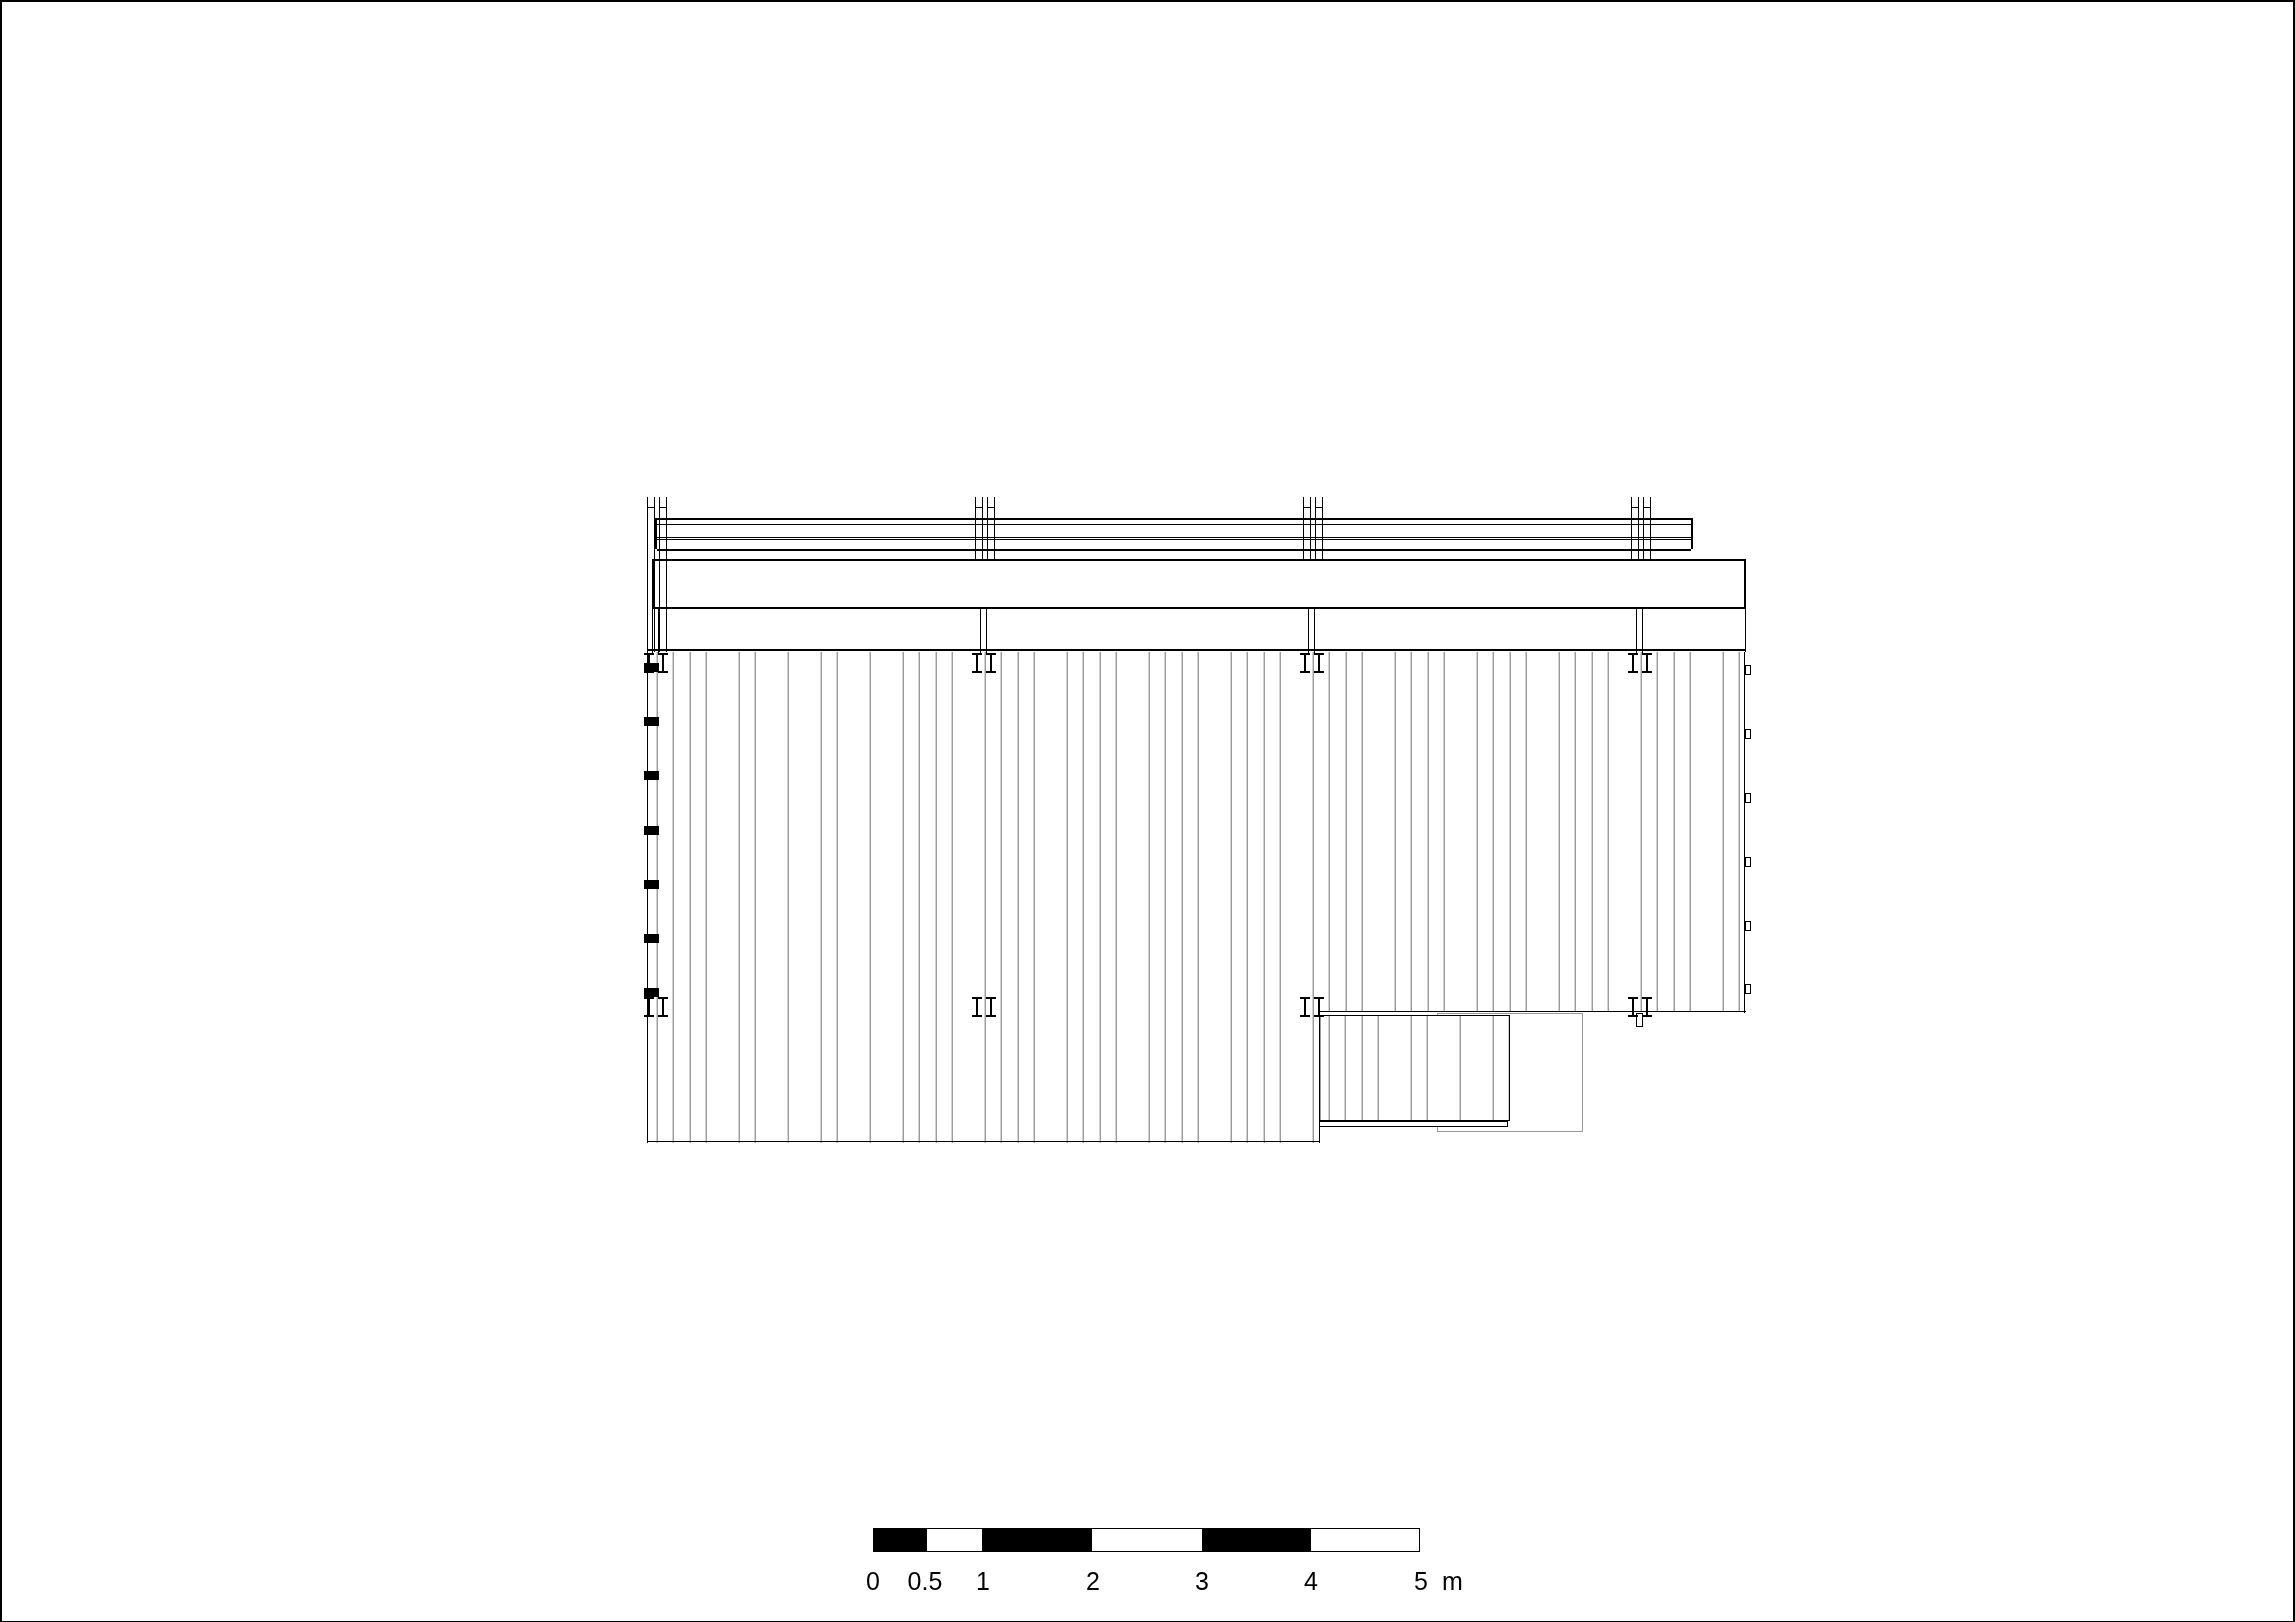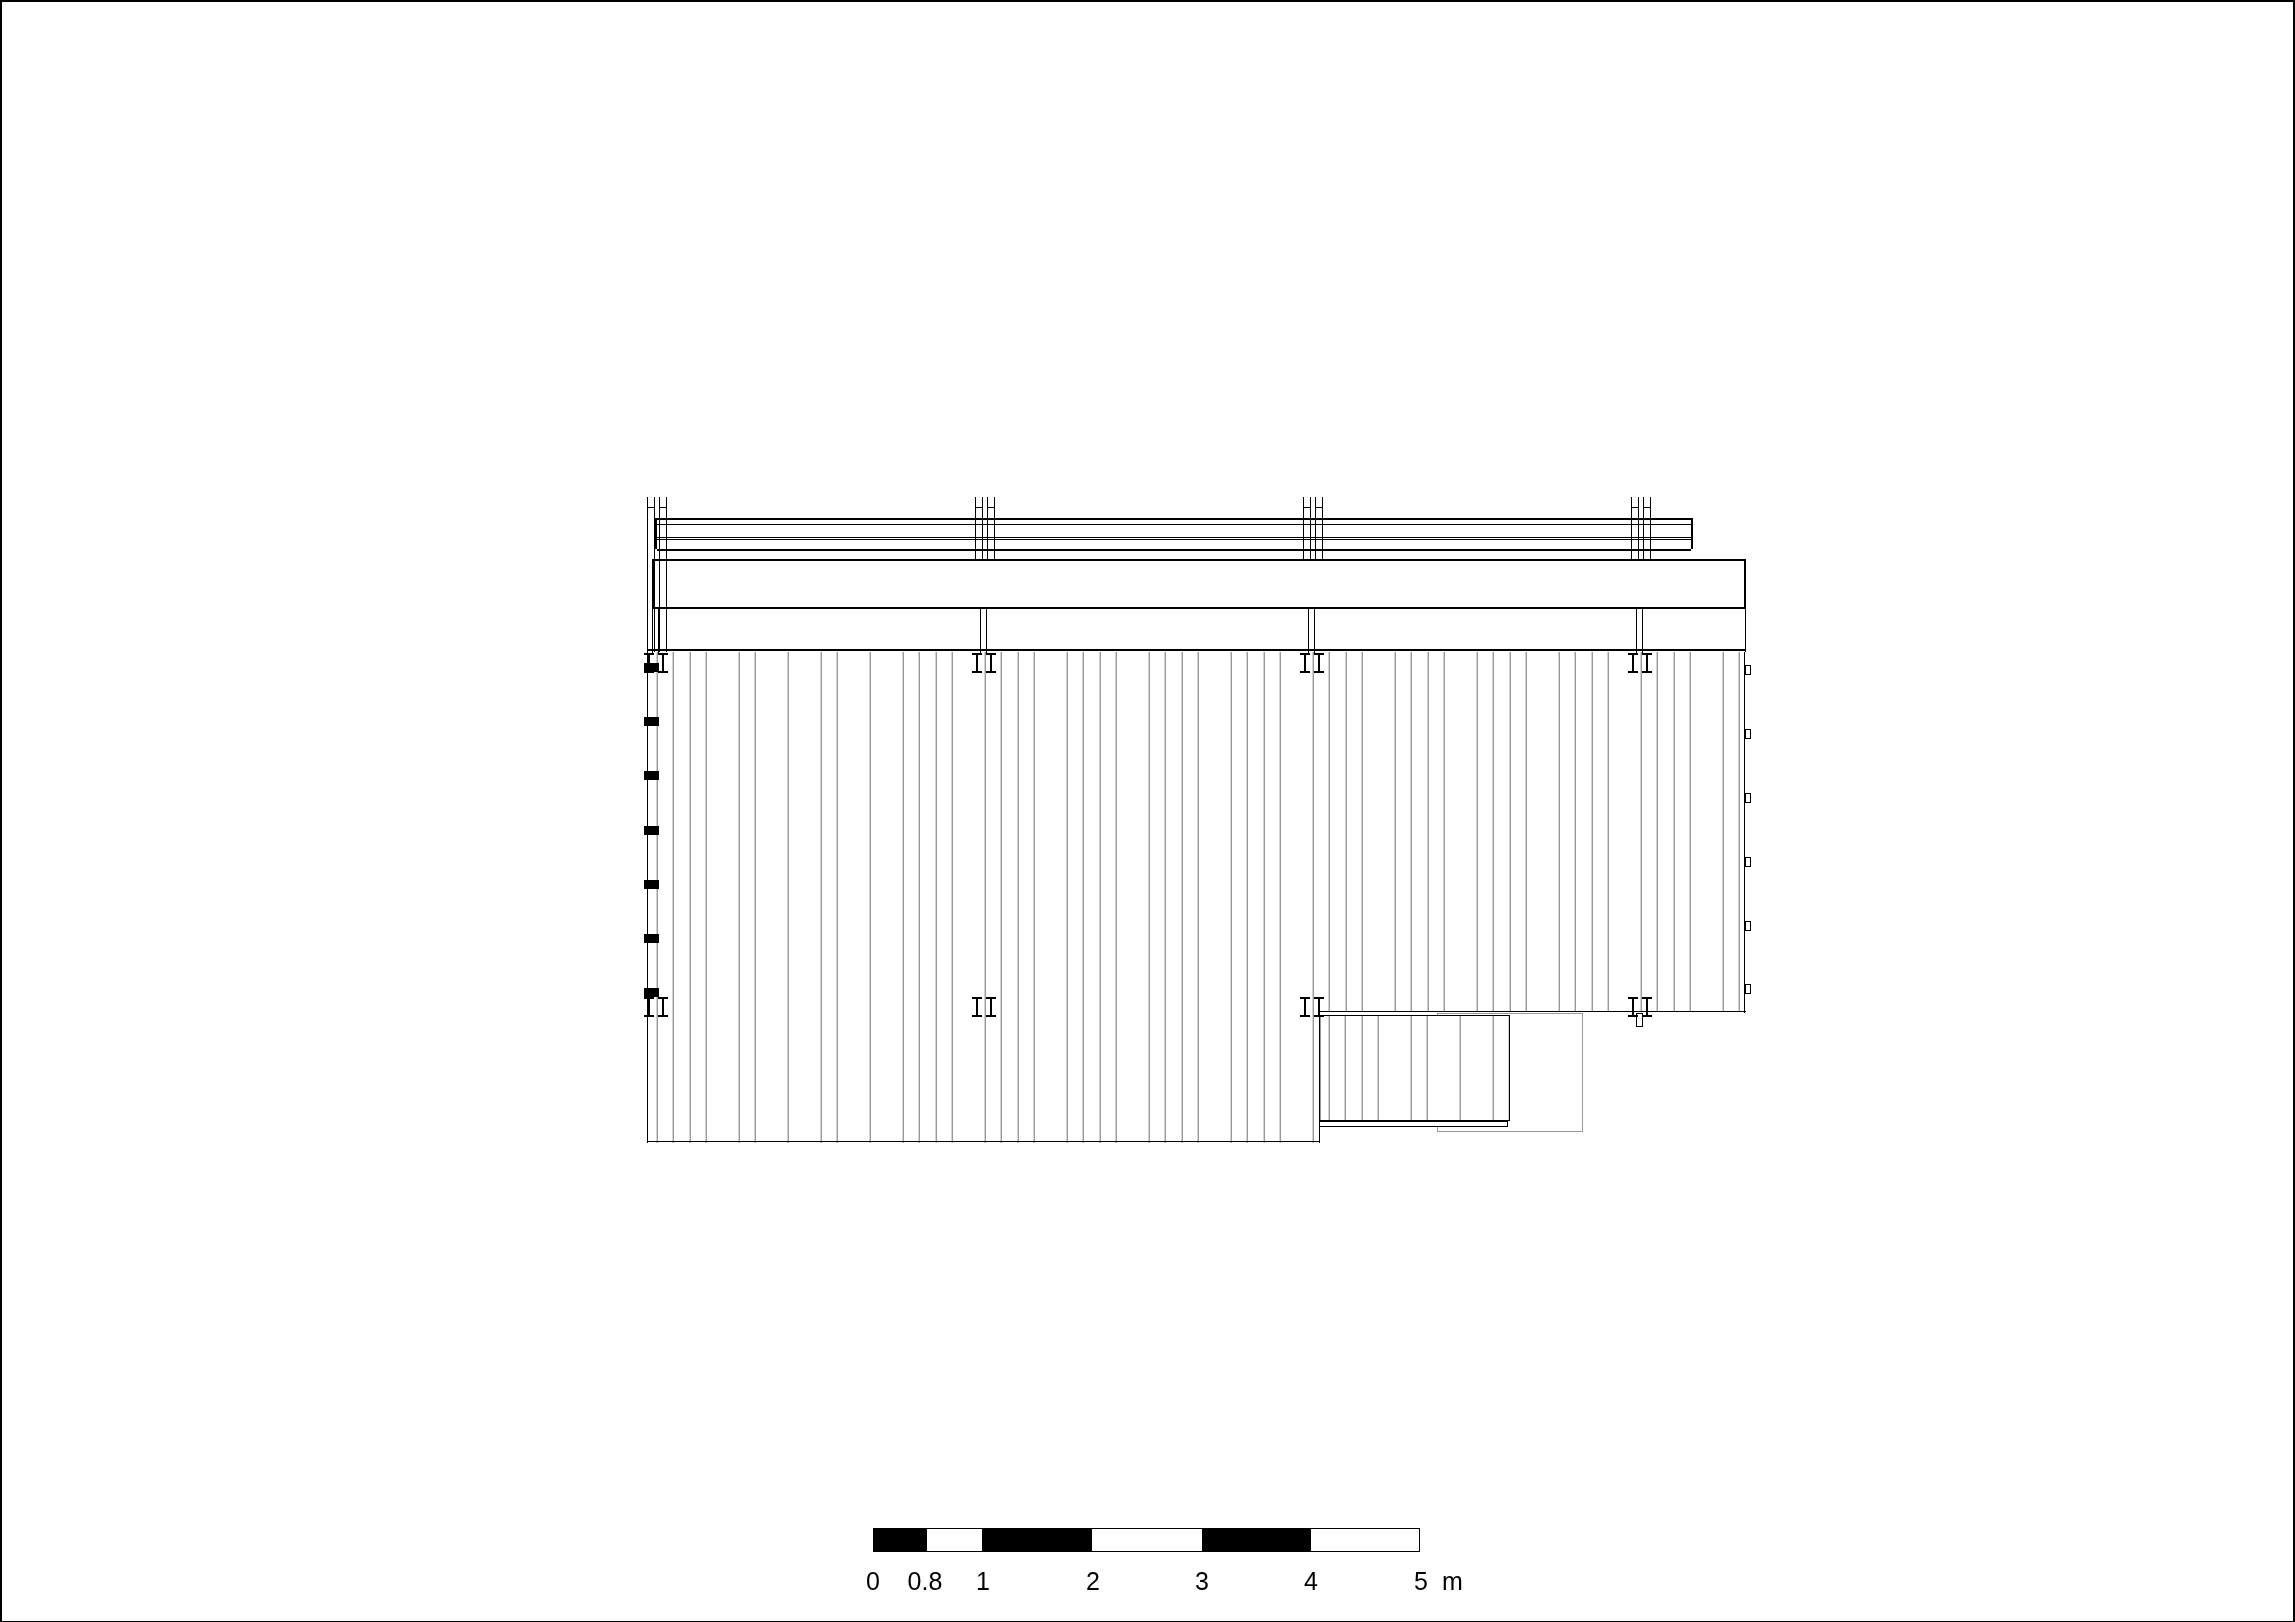--- a/index.html
+++ b/index.html
@@ -160,21 +160,21 @@
 
   <div class="abs sbar">
     <div class="seg b" style="width:53px;"></div>
     <div class="seg w" style="width:55px;"></div>
     <div class="seg b" style="width:110px;"></div>
     <div class="seg w" style="width:110px;"></div>
     <div class="seg b" style="width:109px;"></div>
     <div class="seg w" style="width:108px;"></div>
   </div>
   <span class="abs slab" style="left:873px;">0</span>
-  <span class="abs slab" style="left:925px;">0.8</span>
+  <span class="abs slab" style="left:925px;">0.5</span>
   <span class="abs slab" style="left:983px;">1</span>
   <span class="abs slab" style="left:1093px;">2</span>
   <span class="abs slab" style="left:1202px;">3</span>
   <span class="abs slab" style="left:1311px;">4</span>
   <span class="abs slab" style="left:1421px;">5</span>
   <span class="abs slab unit" style="left:1442px;">m</span>
 </div>
 
 
 </body></html>

